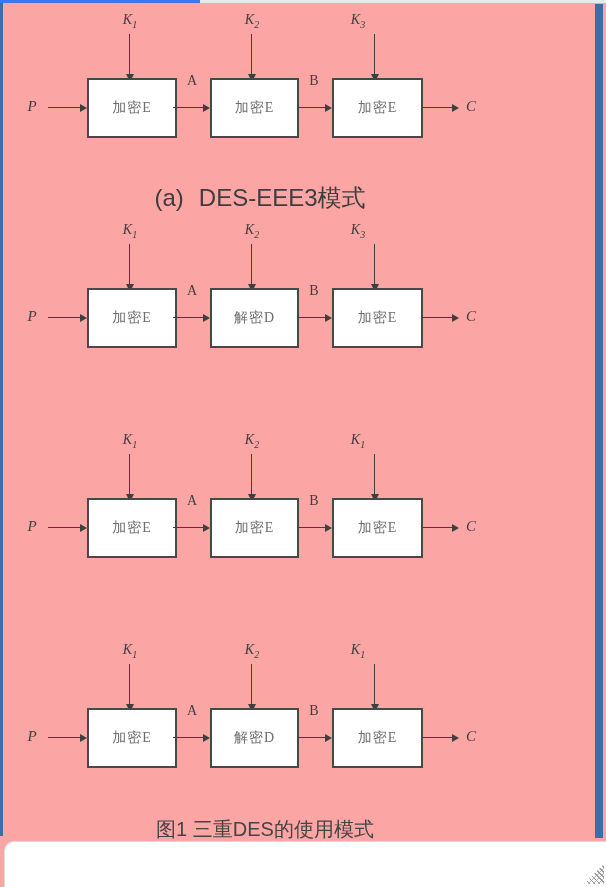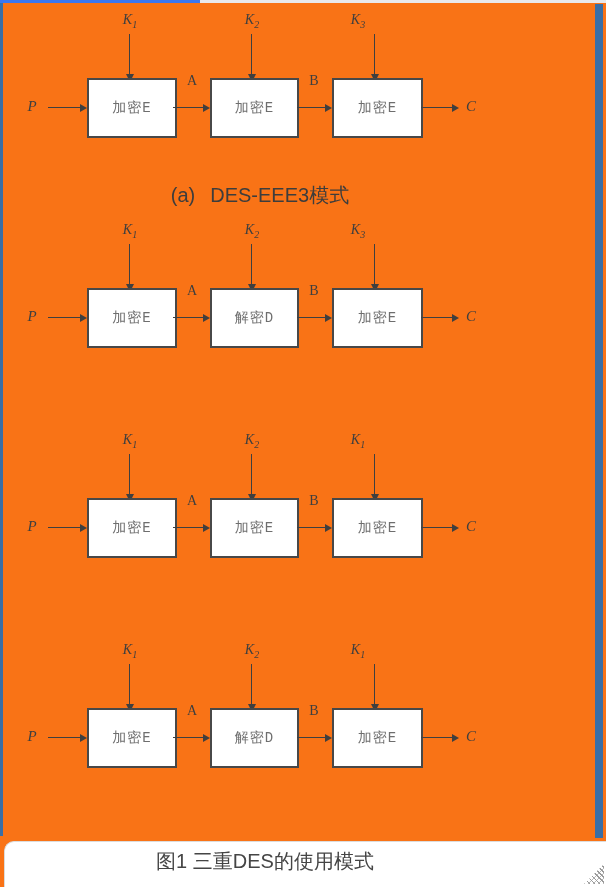--- a/index.html
+++ b/index.html
@@ -1,17 +1,17 @@
 <!DOCTYPE html>
 <html><head>
 <meta charset="utf-8">
 <style>
   html,body { margin:0; padding:0; background:#fff; }
   .page {
-    position:relative; width:606px; height:887px; background:#f97316;
+    position:relative; width:606px; height:887px; background:#fca5a5;
     overflow:hidden; font-family:"Liberation Sans", sans-serif;
   }
 
   
   .progress-track { position:absolute; top:0; left:0; width:100%; height:3px; background:#e9e9eb; }
   .progress-fill  { height:100%; width:33%; background:#3b77f3; }
   .left-border    { position:absolute; left:0; top:3px; width:3px; height:833px; background:#3a6ea5; }
   .scrollbar      { position:absolute; right:3px; top:4px; width:8px; height:834px; background:#3a6ea5; }
   .bottom-panel   {
     position:absolute; left:4px; right:0; top:841px; bottom:0; background:#fff;
@@ -46,21 +46,21 @@
   .varrow.v1 { left:129px; } .varrow.v2 { left:251px; } .varrow.v3 { left:374px; }
 
   .box {
     position:absolute; top:68px; height:56px; background:#fff;
     border:2px solid #484848; display:flex; align-items:center; justify-content:center;
   }
   .box.b1 { left:87px;  width:86px; }
   .box.b2 { left:210px; width:85px; }
   .box.b3 { left:332px; width:87px; }
   .box-label {
-    font-family:Liberation Mono, monospace; font-size:14px; color:#6e6e6e; letter-spacing:1px;
+    font-family:Liberation Serif, serif; font-size:14px; color:#6e6e6e; letter-spacing:1px;
   }
 
   .harrow { position:absolute; top:96.5px; height:0; border-top:1.5px solid #3f3f3f; }
   .harrow::after {
     content:""; position:absolute; right:-7px; top:-3.5px;
     border-top:4px solid transparent; border-bottom:4px solid transparent;
     border-left:7px solid #3f3f3f;
   }
   .harrow.input-arrow { left:48px;  width:32px; }
   .harrow.arrow-ab1   { left:173px; width:30px; }
@@ -75,26 +75,26 @@
   .p-label { left:22px; } .c-label { left:461px; }
 
   .mid-label {
     position:absolute; top:63px; width:14px; text-align:center;
     font-family:"Liberation Serif", serif; font-size:14px; color:#3f3f3f;
   }
   .mid-label.mid-a { left:185px; } .mid-label.mid-b { left:307px; }
 
   .diagram-caption {
     position:absolute; top:172px; left:0; width:520px; text-align:center;
-    font-size:20px; color:#3d3d3d;
+    font-size:24px; color:#3d3d3d;
   }
   .diagram-caption .cap-idx { margin-right:15px; }
 
   .figure-caption {
-    position:absolute; top:848px; left:0; right:76px; text-align:center;
+    position:absolute; top:816px; left:0; right:76px; text-align:center;
     font-size:20px; color:#454545;
   }
 </style>
 </head>
 <body>
 
 <div class="page">
   <div class="progress-track" style="background: rgb(233, 233, 235);">
     <div class="progress-fill" style="width: 33%; background: rgb(59, 119, 243);"></div>
   </div>

